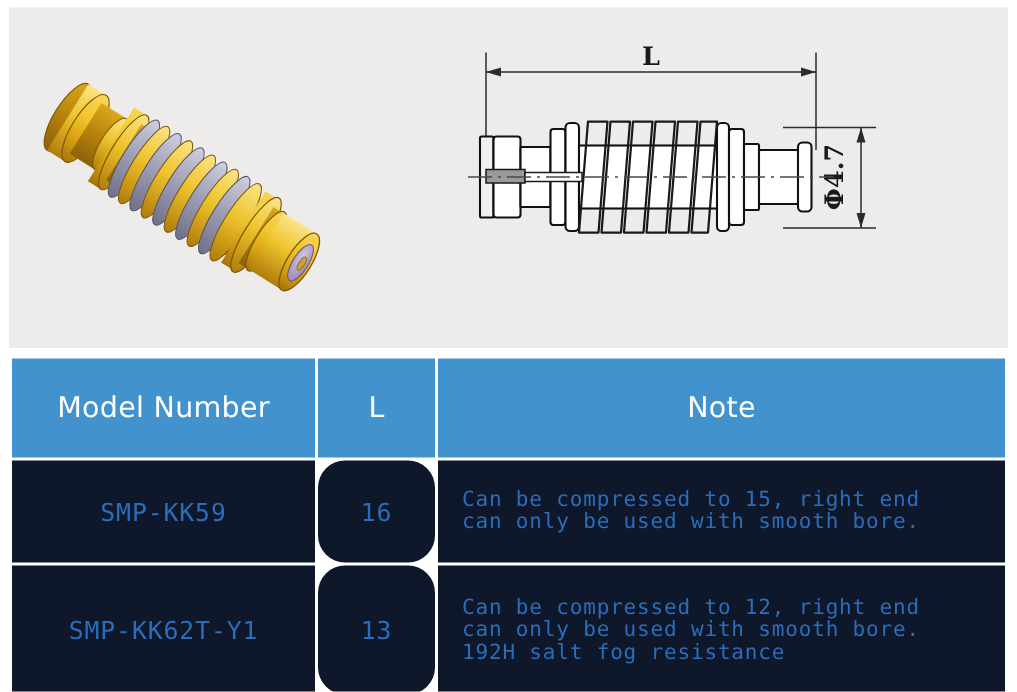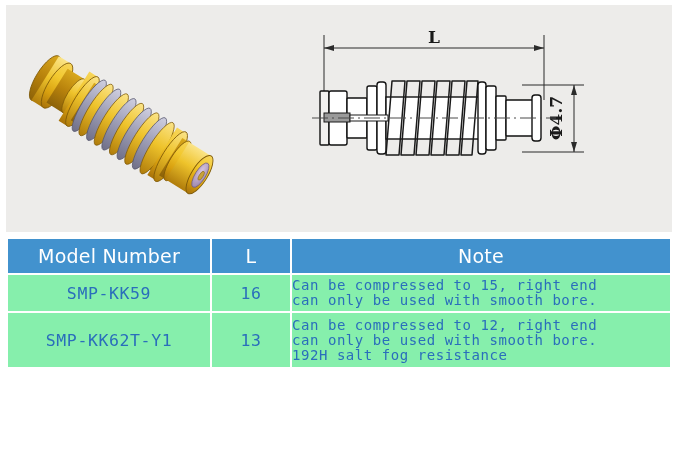--- a/index.html
+++ b/index.html
@@ -49,52 +49,53 @@
   .spec-table {
     position: absolute;
     left: 6px;
     top: 237px;
     width: 666px;
     border-collapse: separate;
     border-spacing: 2px 2px;
     table-layout: fixed;
   }
   .spec-table th, .spec-table td {
-    padding: 0;
+    padding: 16px;
     margin: 0;
     vertical-align: middle;
   }
   .spec-table thead th {
     background: #4292ce;
     color: #ffffff;
     font-weight: normal;
     height: 34px;
     text-align: center;
     letter-spacing: 0.2px;
   }
   .th-model { font-size: 19px; }
   .th-l     { font-size: 19px; }
   .th-note  { font-size: 19px; }
 
   .spec-table tbody td {
-    background: #86efac;
+    background: #0f172a;
   }
   .cell-model {
     text-align: center;
     color: #2a6ebb;
     font-size: 16.5px;
     letter-spacing: 0.6px;
     font-family: "DejaVu Sans Mono", monospace;
   }
   .cell-l {
     text-align: center;
     color: #2a6ebb;
     font-size: 16.5px;
     letter-spacing: 0.6px;
     font-family: "DejaVu Sans Mono", monospace;
+    border-radius: 18px;
   }
   .cell-note {
     color: #2a6ebb;
     font-size: 14px;
     line-height: 15px;
     letter-spacing: 0.55px;
     font-family: "DejaVu Sans Mono", monospace;
     padding-left: 6px;
     padding-right: 4px;
     text-align: left;

